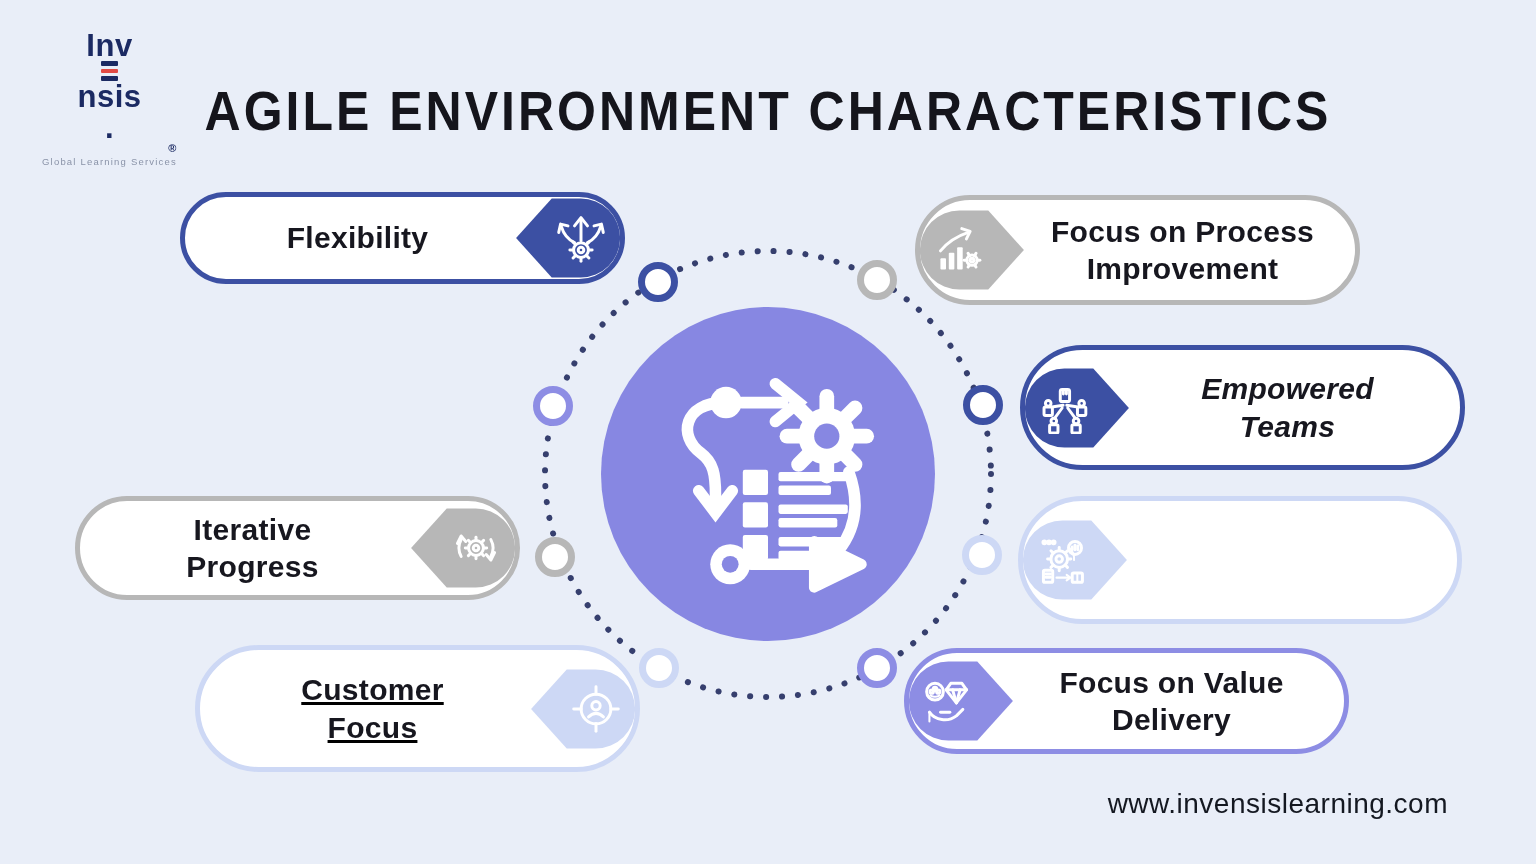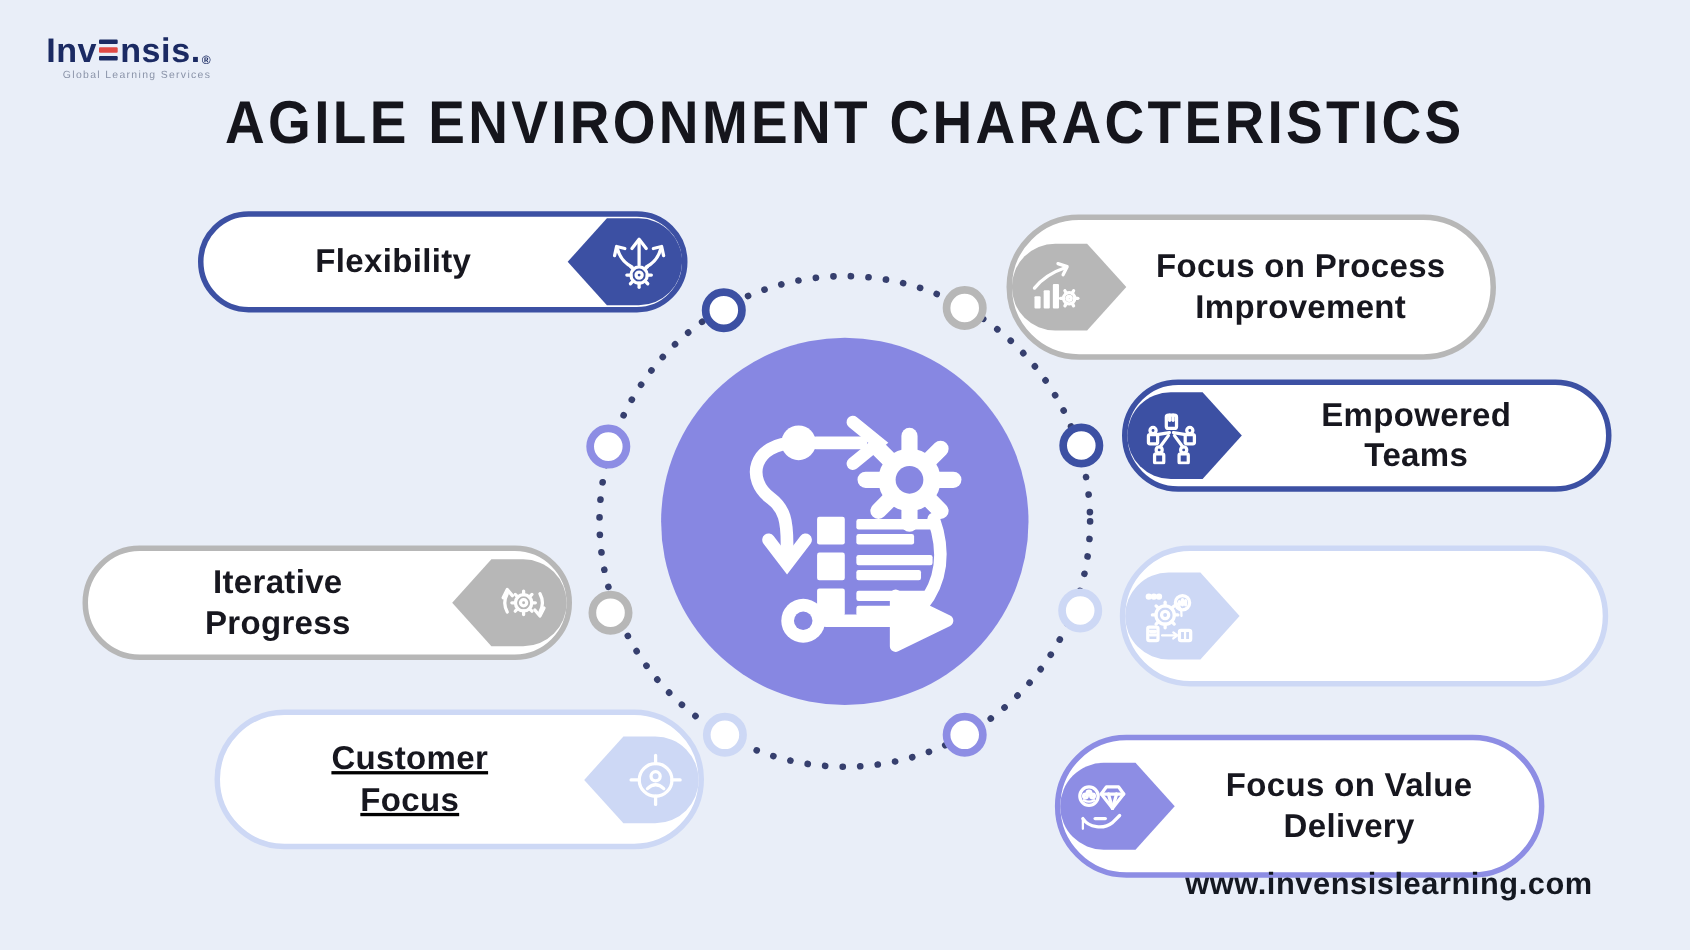--- a/index.html
+++ b/index.html
@@ -6,35 +6,35 @@
   body {
     width:1536px; height:864px; position:relative; overflow:hidden;
     background:#e9eef8;
     font-family:"Liberation Sans", sans-serif;
   }
   .stage { position:absolute; inset:0; }
 
   
   .logo { position:absolute; left:42px; top:30px; z-index:5; }
   .logo-word { display:flex; align-items:center; font-weight:bold; font-size:31px;
-    letter-spacing:.5px; color:#1b2a63; line-height:1; }
+    letter-spacing:.5px; color:#1b2a63; line-height:1;flex-direction:column; }
   .logo-e { display:inline-flex; flex-direction:column; gap:3px; margin:0 2px; }
   .logo-e span { display:block; width:17px; height:4.5px; background:#1b2a63; border-radius:1px; }
   .logo-e span.red { background:#e04a45; }
   .logo-reg { font-size:11px; color:#1b2a63; align-self:flex-end; margin-left:1px; }
   .logo-sub { font-size:9.5px; color:#8a93a8; letter-spacing:1.2px;
     text-align:right; margin-top:2px; }
 
   
   .title { position:absolute; left:0; right:0; top:82px; text-align:center;
     font-size:50px; font-weight:bold; letter-spacing:3px; color:#15151c;
     transform:scaleY(1.1); z-index:5; }
 
   
-  .website { position:absolute; right:88px; top:788px; font-size:28px; font-weight:bold;
+  .website { position:absolute; right:88px; top:788px; font-size:28px; font-weight:normal;
     color:#141821; letter-spacing:.5px; z-index:5; }
 
   
   .ring-svg { position:absolute; inset:0; z-index:1; }
   .center-circle { position:absolute; left:601px; top:307px; width:334px; height:334px;
     border-radius:50%; background:#8787e2; z-index:2;
     display:flex; align-items:center; justify-content:center; }
   .center-icon { width:252px; height:252px; }
 
   .node { position:absolute; width:26px; height:26px; background:#fff;
@@ -208,21 +208,21 @@
         <circle cx="28" cy="24.5" r="4.5"></circle>
         <path d="M20 36.5 Q 28 29 36 36.5"></path>
         <line x1="28" y1="12" x2="28" y2="4"></line>
           <line x1="28" y1="44" x2="28" y2="52"></line>
         <line x1="12" y1="28" x2="4" y2="28"></line>
           <line x1="44" y1="28" x2="52" y2="28"></line>
       </svg>
     </div>
   </div>
 
-  <div class="pill right" style="left: 915px; top: 195px; width: 445px; height: 132px; border-color: rgb(183, 183, 183);">
+  <div class="pill right" style="left: 915px; top: 195px; width: 445px; height: 110px; border-color: rgb(183, 183, 183);">
     <span class="pill-label">Focus on Process
 Improvement</span>
     <div class="badge badge-left">
       <svg class="badge-shape mirrored" viewBox="0 0 130 110">
         <path d="M8 55 L45 14 H75 A41 41 0 1 1 75 96 H45 Z" fill="#b7b7b7"></path>
         </svg>
       <svg class="badge-icon" viewBox="0 0 56 56">
         <rect class="fw" x="8" y="37" width="6" height="12" rx="1"></rect>
         <rect class="fw" x="17" y="31" width="6" height="18" rx="1"></rect>
         <rect class="fw" x="26" y="25" width="6" height="24" rx="1"></rect>
@@ -235,21 +235,21 @@
             <line x1="44.8" y1="43.8" x2="46.3" y2="46.4"></line>
           <line x1="39.3" y1="43.8" x2="37.8" y2="46.4"></line>
             <line x1="36.5" y1="39" x2="33.5" y2="39"></line>
           <line x1="39.3" y1="34.2" x2="37.8" y2="31.6"></line>
             <line x1="44.8" y1="34.2" x2="46.3" y2="31.6"></line>
         </g>
       </svg>
     </div>
   </div>
 
-  <div class="pill right" style="left: 1020px; top: 345px; width: 445px; height: 102px; border-color: rgb(60, 80, 163);">
+  <div class="pill right" style="left: 1020px; top: 345px; width: 445px; height: 125px; border-color: rgb(60, 80, 163); font-style: italic;">
     <span class="pill-label">Empowered
 Teams</span>
     <div class="badge badge-left">
       <svg class="badge-shape mirrored" viewBox="0 0 130 110">
         <path d="M8 55 L45 14 H75 A41 41 0 1 1 75 96 H45 Z" fill="#3c50a3"></path>
         </svg>
       <svg class="badge-icon" viewBox="0 0 56 56">
         <rect x="24" y="8" width="10" height="13" rx="2"></rect>
         <g class="thin">
             <line x1="27.3" y1="8" x2="27.3" y2="13"></line>
@@ -311,21 +311,21 @@
             <line x1="10.5" y1="46.5" x2="15.5" y2="46.5"></line>
           </g>
         <path class="thin" d="M22 47 H 36"></path>
           <polyline class="thin" points="33 44, 37 47, 33 50"></polyline>
         <rect x="39" y="42" width="11" height="10" rx="1.5"></rect>
         <line class="thin" x1="44.5" y1="42" x2="44.5" y2="52"></line>
       </svg>
     </div>
   </div>
 
-  <div class="pill right" style="left: 959px; top: 648px; width: 445px; height: 130px; border-color: rgb(141, 141, 228); margin-top: 20px;">
+  <div class="pill right" style="left: 904px; top: 648px; width: 445px; height: 106px; border-color: rgb(141, 141, 228);">
     <span class="pill-label">Focus on Value
 Delivery</span>
     <div class="badge badge-left">
       <svg class="badge-shape mirrored" viewBox="0 0 130 110">
         <path d="M8 55 L45 14 H75 A41 41 0 1 1 75 96 H45 Z" fill="#8d8de4"></path>
         </svg>
       <svg class="badge-icon" viewBox="0 0 56 56">
         <path d="M31 9 L43 9 L48 16 L37 30 L26 16 Z"></path>
         <g class="thin">
             <line x1="26" y1="16" x2="48" y2="16"></line>

